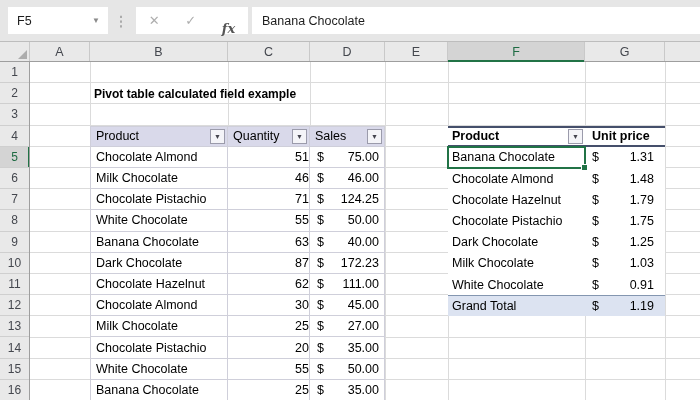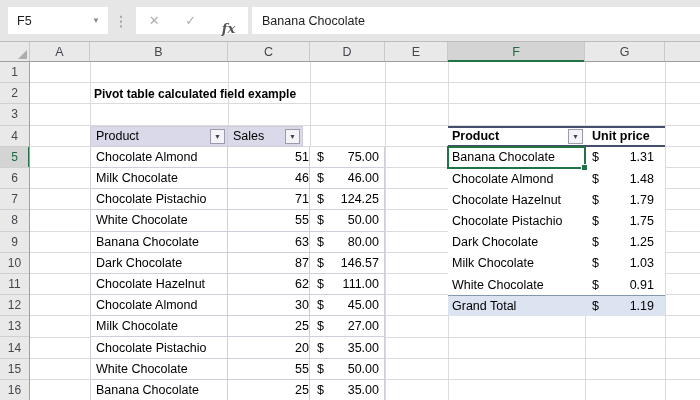--- a/index.html
+++ b/index.html
@@ -159,20 +159,26 @@
       <div class="vline" style="left: 60px;"></div>
     <div class="title">Pivot table calculated field example</div>
     <div class="src-table" id="src-table">
         <div class="row src-head">
           <div class="cell w-b">
             <div>Product</div>
             <div class="filter-btn">
               <div>▼</div>
             </div>
           </div>
+          <div class="cell w-c">
+            <div>Quantity</div>
+            <div class="filter-btn">
+              <div>▼</div>
+            </div>
+          </div>
           <div class="cell w-d">
             <div>Sales</div>
             <div class="filter-btn">
               <div>▼</div>
             </div>
           </div>
         </div>
         <div class="row">
           <div class="cell w-b prod">Chocolate Almond</div>
           <div class="cell w-c qty">51</div>
@@ -203,29 +209,29 @@
           <div class="cell w-d money">
             <div>$</div>
             <div>50.00</div>
           </div>
         </div>
         <div class="row">
           <div class="cell w-b prod">Banana Chocolate</div>
           <div class="cell w-c qty">63</div>
           <div class="cell w-d money">
             <div>$</div>
-            <div>80.00</div>
+            <div>40.00</div>
           </div>
         </div>
         <div class="row">
           <div class="cell w-b prod">Dark Chocolate</div>
           <div class="cell w-c qty">87</div>
           <div class="cell w-d money">
             <div>$</div>
-            <div>146.57</div>
+            <div>172.23</div>
           </div>
         </div>
         <div class="row">
           <div class="cell w-b prod">Chocolate Hazelnut</div>
           <div class="cell w-c qty">62</div>
           <div class="cell w-d money">
             <div>$</div>
             <div>111.00</div>
           </div>
         </div>

